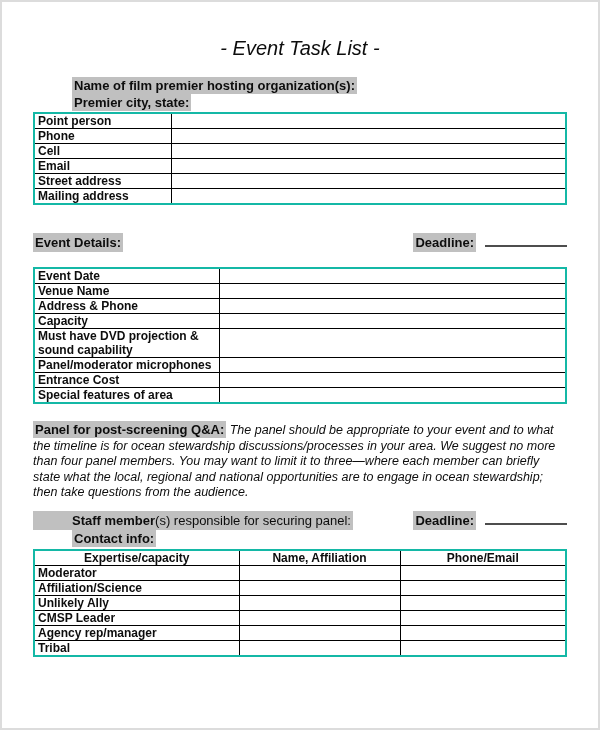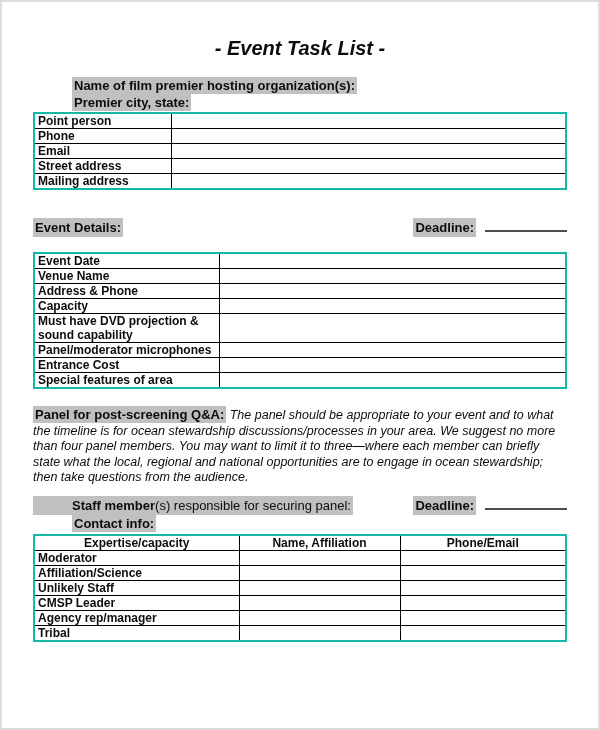--- a/index.html
+++ b/index.html
@@ -12,21 +12,21 @@
   .page {
     width:600px; height:730px;
     background:#fff;
     border:2px solid #dcdcdc;
     overflow:hidden;
   }
   .content { margin:0 31px 0 31px; }
 
   .title {
     text-align:center;
-    font-size:20px; font-weight:bold; font-style:italic;
+    font-size:20px; font-weight:normal; font-style:italic;
     margin-top:34px; margin-bottom:17px;
     line-height:24px;
   }
 
   .hl { background:#c0c0c0; padding:1px 2px; }
   .sec { font-size:13px; font-weight:bold; line-height:17px; }
   .sec-line { line-height:17px; font-size:13px;padding-left:39px; }
 
   table { border-collapse:collapse; width:100%; table-layout:fixed; border:2px solid #14b8a6; }
   td, th { border:1px solid #000; font-size:12px; line-height:14px; padding:0 3px; vertical-align:top; }
@@ -77,20 +77,24 @@
           <col style="width:137px">
           <col>
         </colgroup>
       <tbody>
           <tr>
           <td class="lbl">Point person</td>
           <td class="blank">&nbsp;</td>
         </tr>
           <tr>
           <td class="lbl">Phone</td>
+          <td class="blank">&nbsp;</td>
+        </tr>
+          <tr>
+          <td class="lbl">Cell</td>
           <td class="blank">&nbsp;</td>
         </tr>
           <tr>
           <td class="lbl">Email</td>
           <td class="blank">&nbsp;</td>
         </tr>
           <tr>
           <td class="lbl">Street address</td>
           <td class="blank">&nbsp;</td>
         </tr>
@@ -186,21 +190,21 @@
           <td class="lbl">Moderator</td>
           <td class="blank">&nbsp;</td>
           <td class="blank">&nbsp;</td>
         </tr>
           <tr>
           <td class="lbl">Affiliation/Science</td>
           <td class="blank">&nbsp;</td>
           <td class="blank">&nbsp;</td>
         </tr>
           <tr>
-          <td class="lbl">Unlikely Staff</td>
+          <td class="lbl">Unlikely Ally</td>
           <td class="blank">&nbsp;</td>
           <td class="blank">&nbsp;</td>
         </tr>
           <tr>
           <td class="lbl">CMSP Leader</td>
           <td class="blank">&nbsp;</td>
           <td class="blank">&nbsp;</td>
         </tr>
           <tr>
           <td class="lbl">Agency rep/manager</td>

